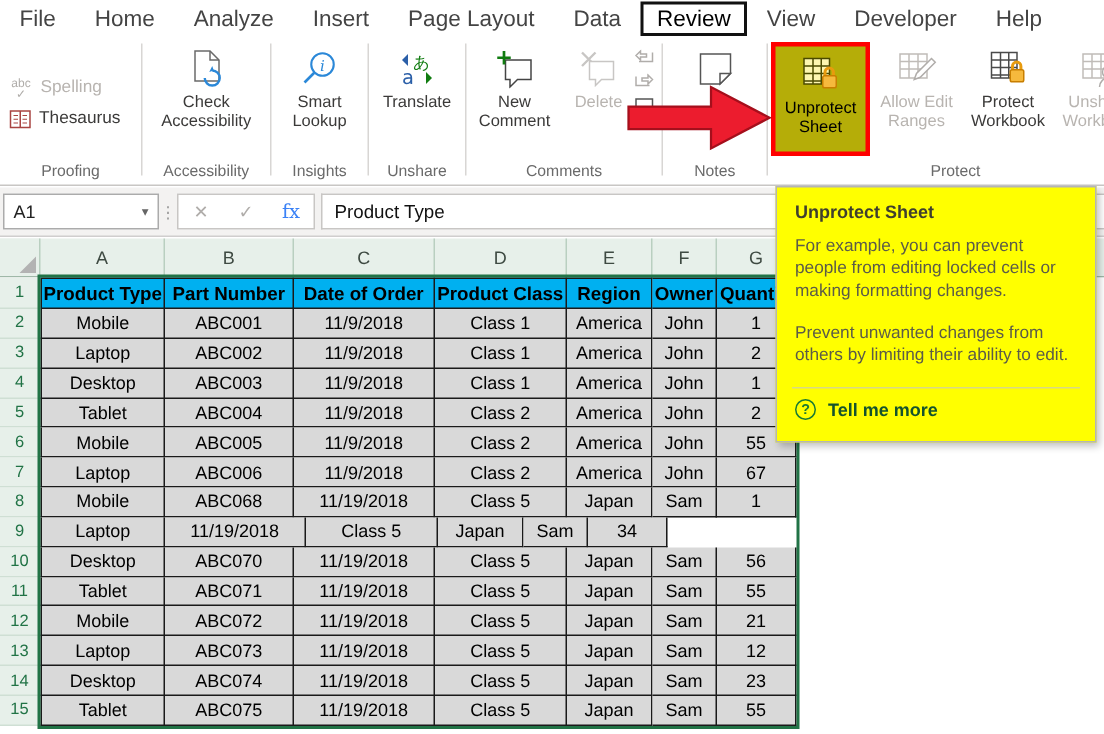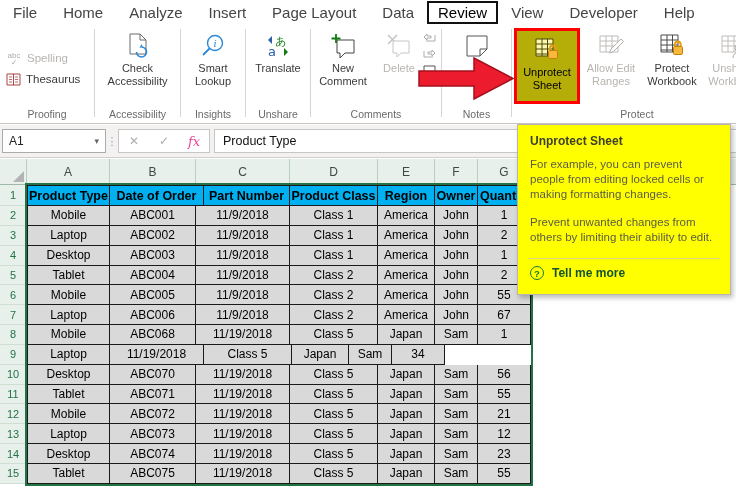--- a/index.html
+++ b/index.html
@@ -32,21 +32,21 @@
 
 .arrow{position:absolute;left:418px;top:55px;z-index:30}
 
 
 .fbar{position:absolute;top:125px;left:0;width:736px;height:33px;background:#f3f2f1;border-bottom:1px solid #d0cece;display:flex;align-items:center;padding:0 0 0 2px}
 .namebox{width:104px;height:24px;background:#fff;border:1px solid #ababab;display:flex;align-items:center;padding:11px 6px;font-size:12px;color:#222}
 .namebox .nb-caret{margin-left:auto;font-size:9px;color:#666}
 .dots{width:12px;text-align:center;color:#9a9a9a;font-size:11px;letter-spacing:0}
 .fbtns{height:24px;background:#fff;border:1px solid #c8c6c4;display:flex;align-items:center}
 .fbtn{width:30px;text-align:center;font-size:12px;color:#b0adaa}
-.fx{font-family:"DejaVu Serif",serif;font-style:italic;color:#ec4899;font-size:13px}
+.fx{font-family:"DejaVu Serif",serif;color:#3b82f6;font-size:13px}
 .ffield{flex:1;height:24px;background:#fff;border:1px solid #c8c6c4;border-right:none;margin-left:4px;display:flex;align-items:center;padding:0 8px;font-size:12.5px;color:#111}
 
 
 .colstrip{position:absolute;top:159px;left:0;width:736px;height:26px;background:#e7f0ea;display:flex;border-bottom:1px solid #9fb8a8}
 .corner{width:27px;position:relative;border-right:1px solid #b9cfc0;background:#e7f0ea}
 .tri{position:absolute;right:2px;bottom:2px;width:0;height:0;border-left:11px solid transparent;border-bottom:11px solid #b3b3b3}
 .colcell{display:flex;align-items:center;justify-content:center;font-size:12px;color:#3e4a42;border-right:1px solid #b9cfc0}
 .ca{width:83px}.cb{width:86px}.cc{width:94px}.cd{width:88px}.ce{width:57px}.cf{width:43px}.cg{width:53px}
 .gridarea{position:absolute;top:185px;left:0;width:736px;height:304px;background:#fff}
 .trow{display:flex;height:19.85px}
@@ -308,22 +308,22 @@
     <div class="colcell cd">D</div>
     <div class="colcell ce">E</div>
     <div class="colcell cf">F</div>
     <div class="colcell cg">G</div>
   </div>
 
   <div class="gridarea">
     <div class="trow hdr">
       <span class="rn">1</span>
       <span class="tc ca tleft">Product Type</span>
+      <span class="tc cb">Part Number</span>
       <span class="tc cc">Date of Order</span>
-      <span class="tc cb">Part Number</span>
       <span class="tc cd">Product Class</span>
       <span class="tc ce">Region</span>
       <span class="tc cf">Owner</span>
       <span class="tc cg clipL">Quantity</span>
     </div>
     <div>
 
     <div class="trow">
         <span class="rn">2</span>
         <span class="tc ca tleft">Mobile</span>

